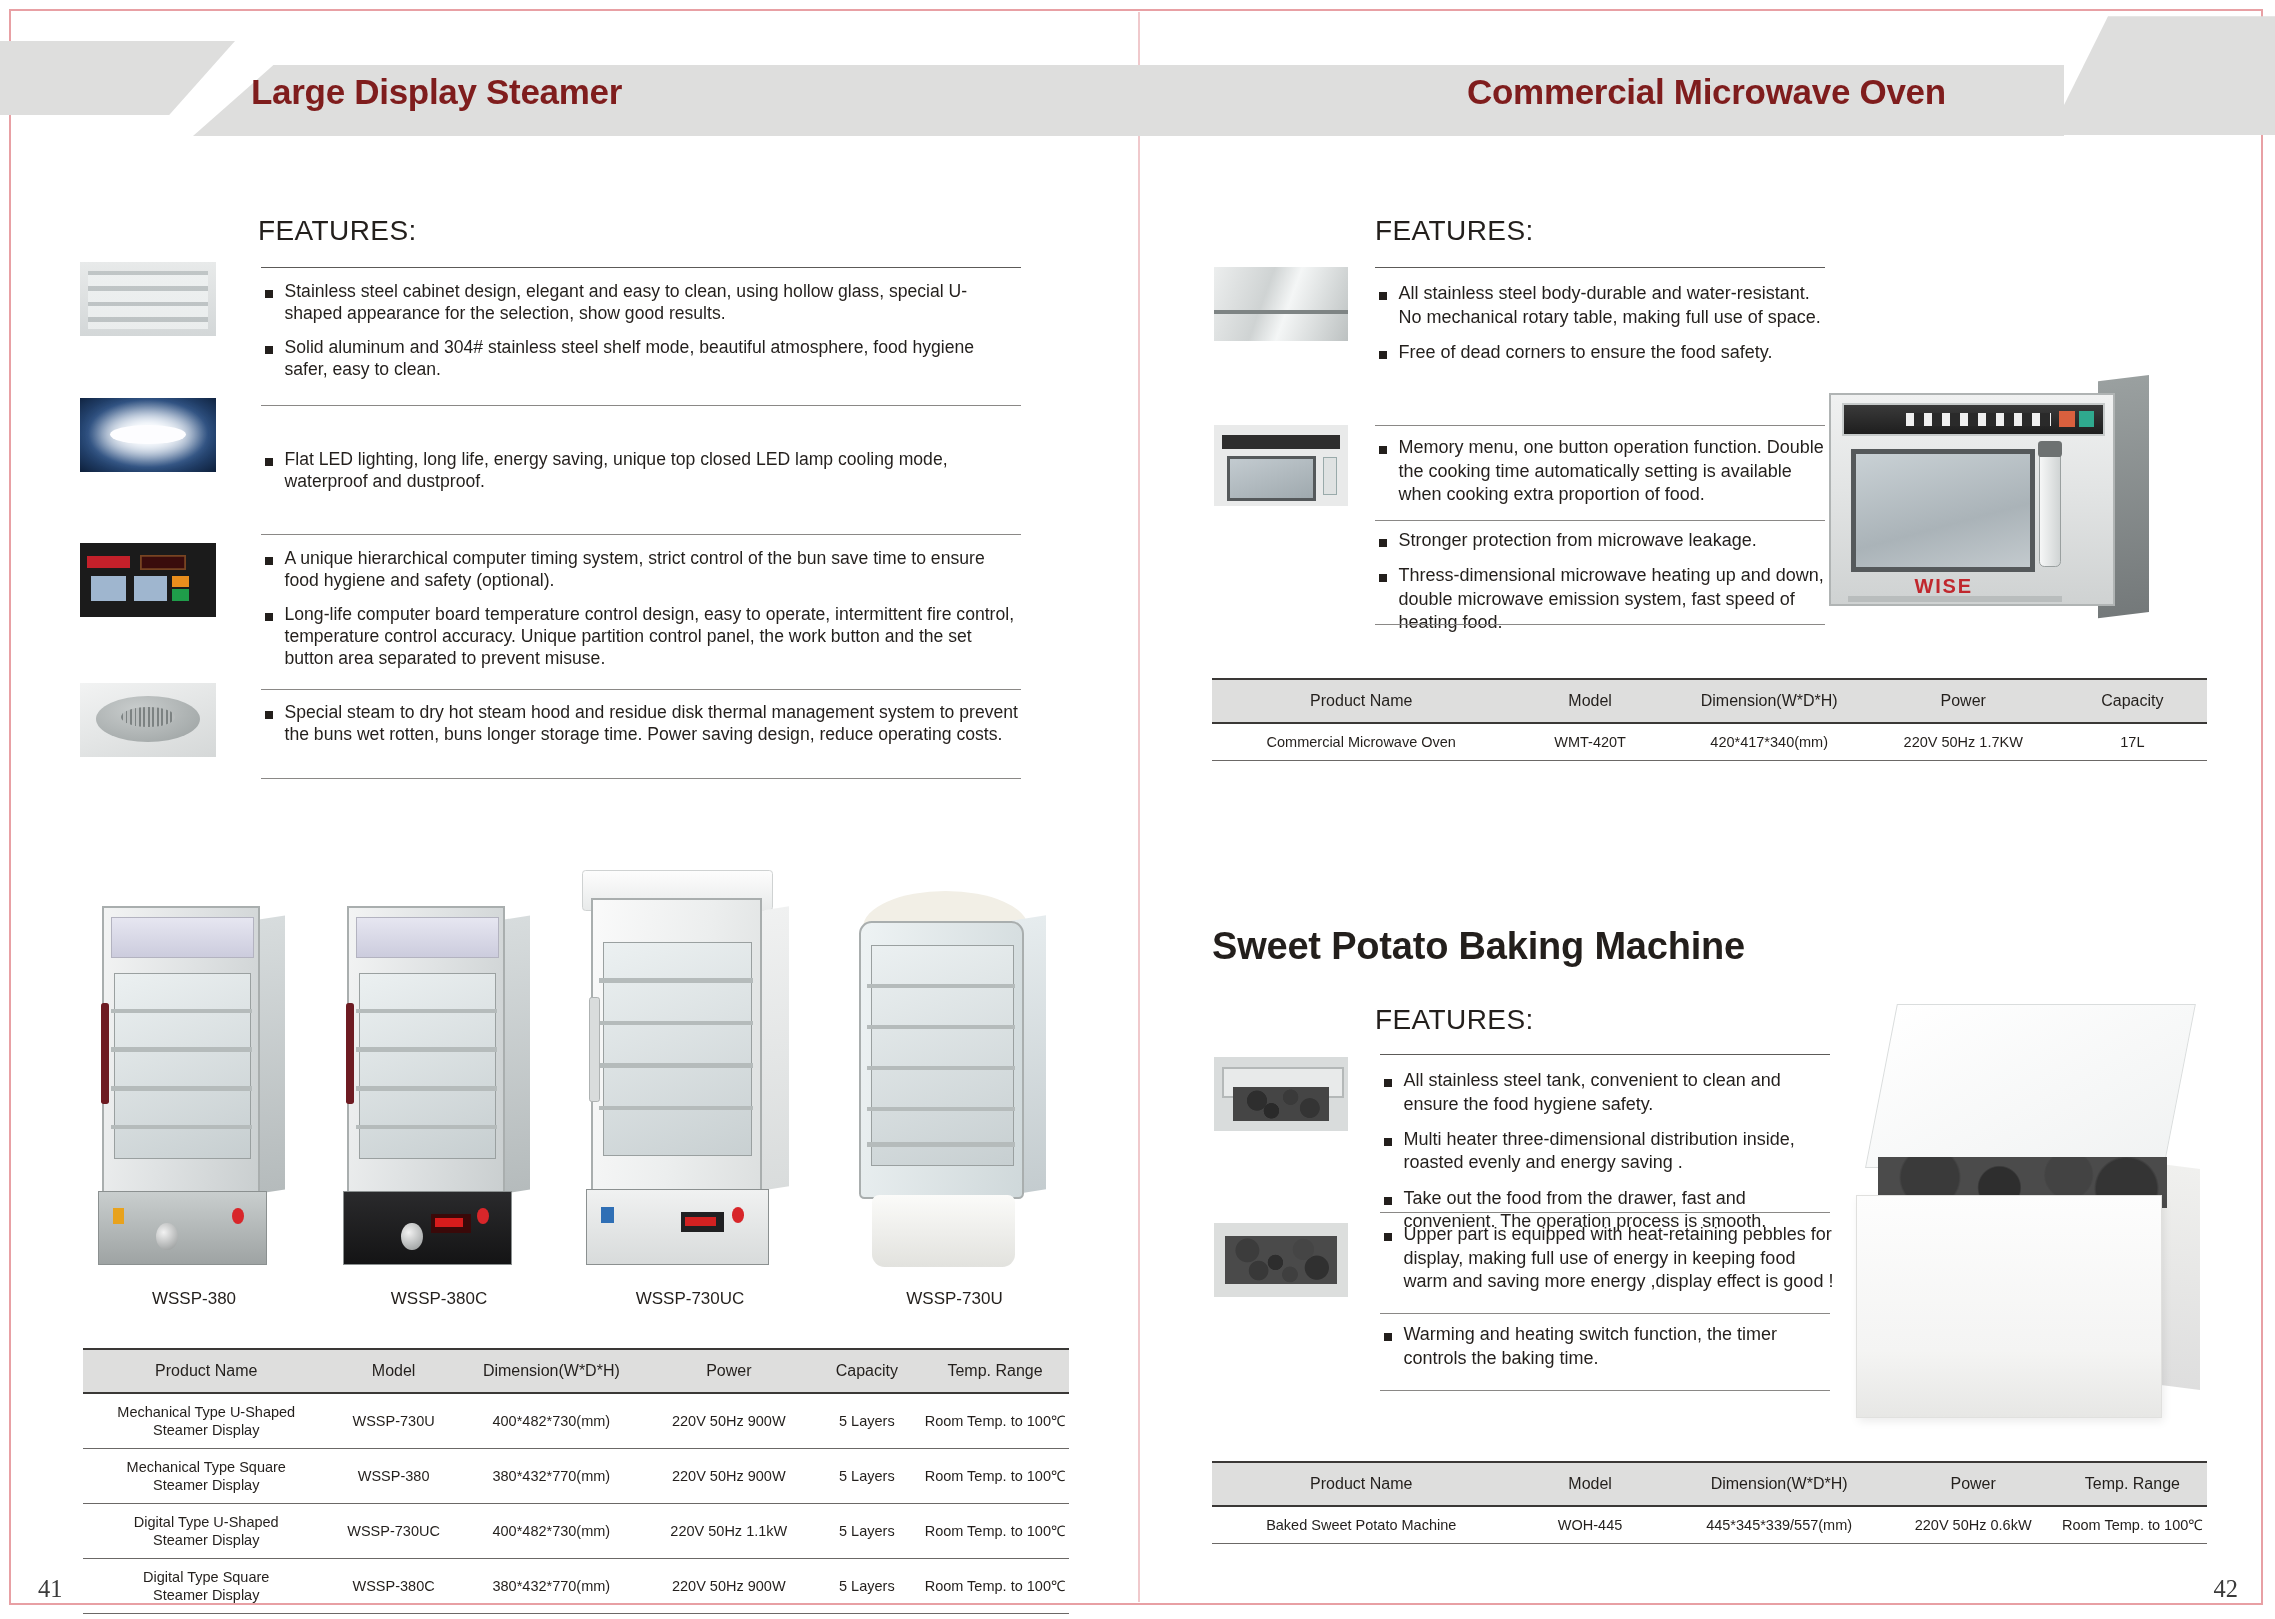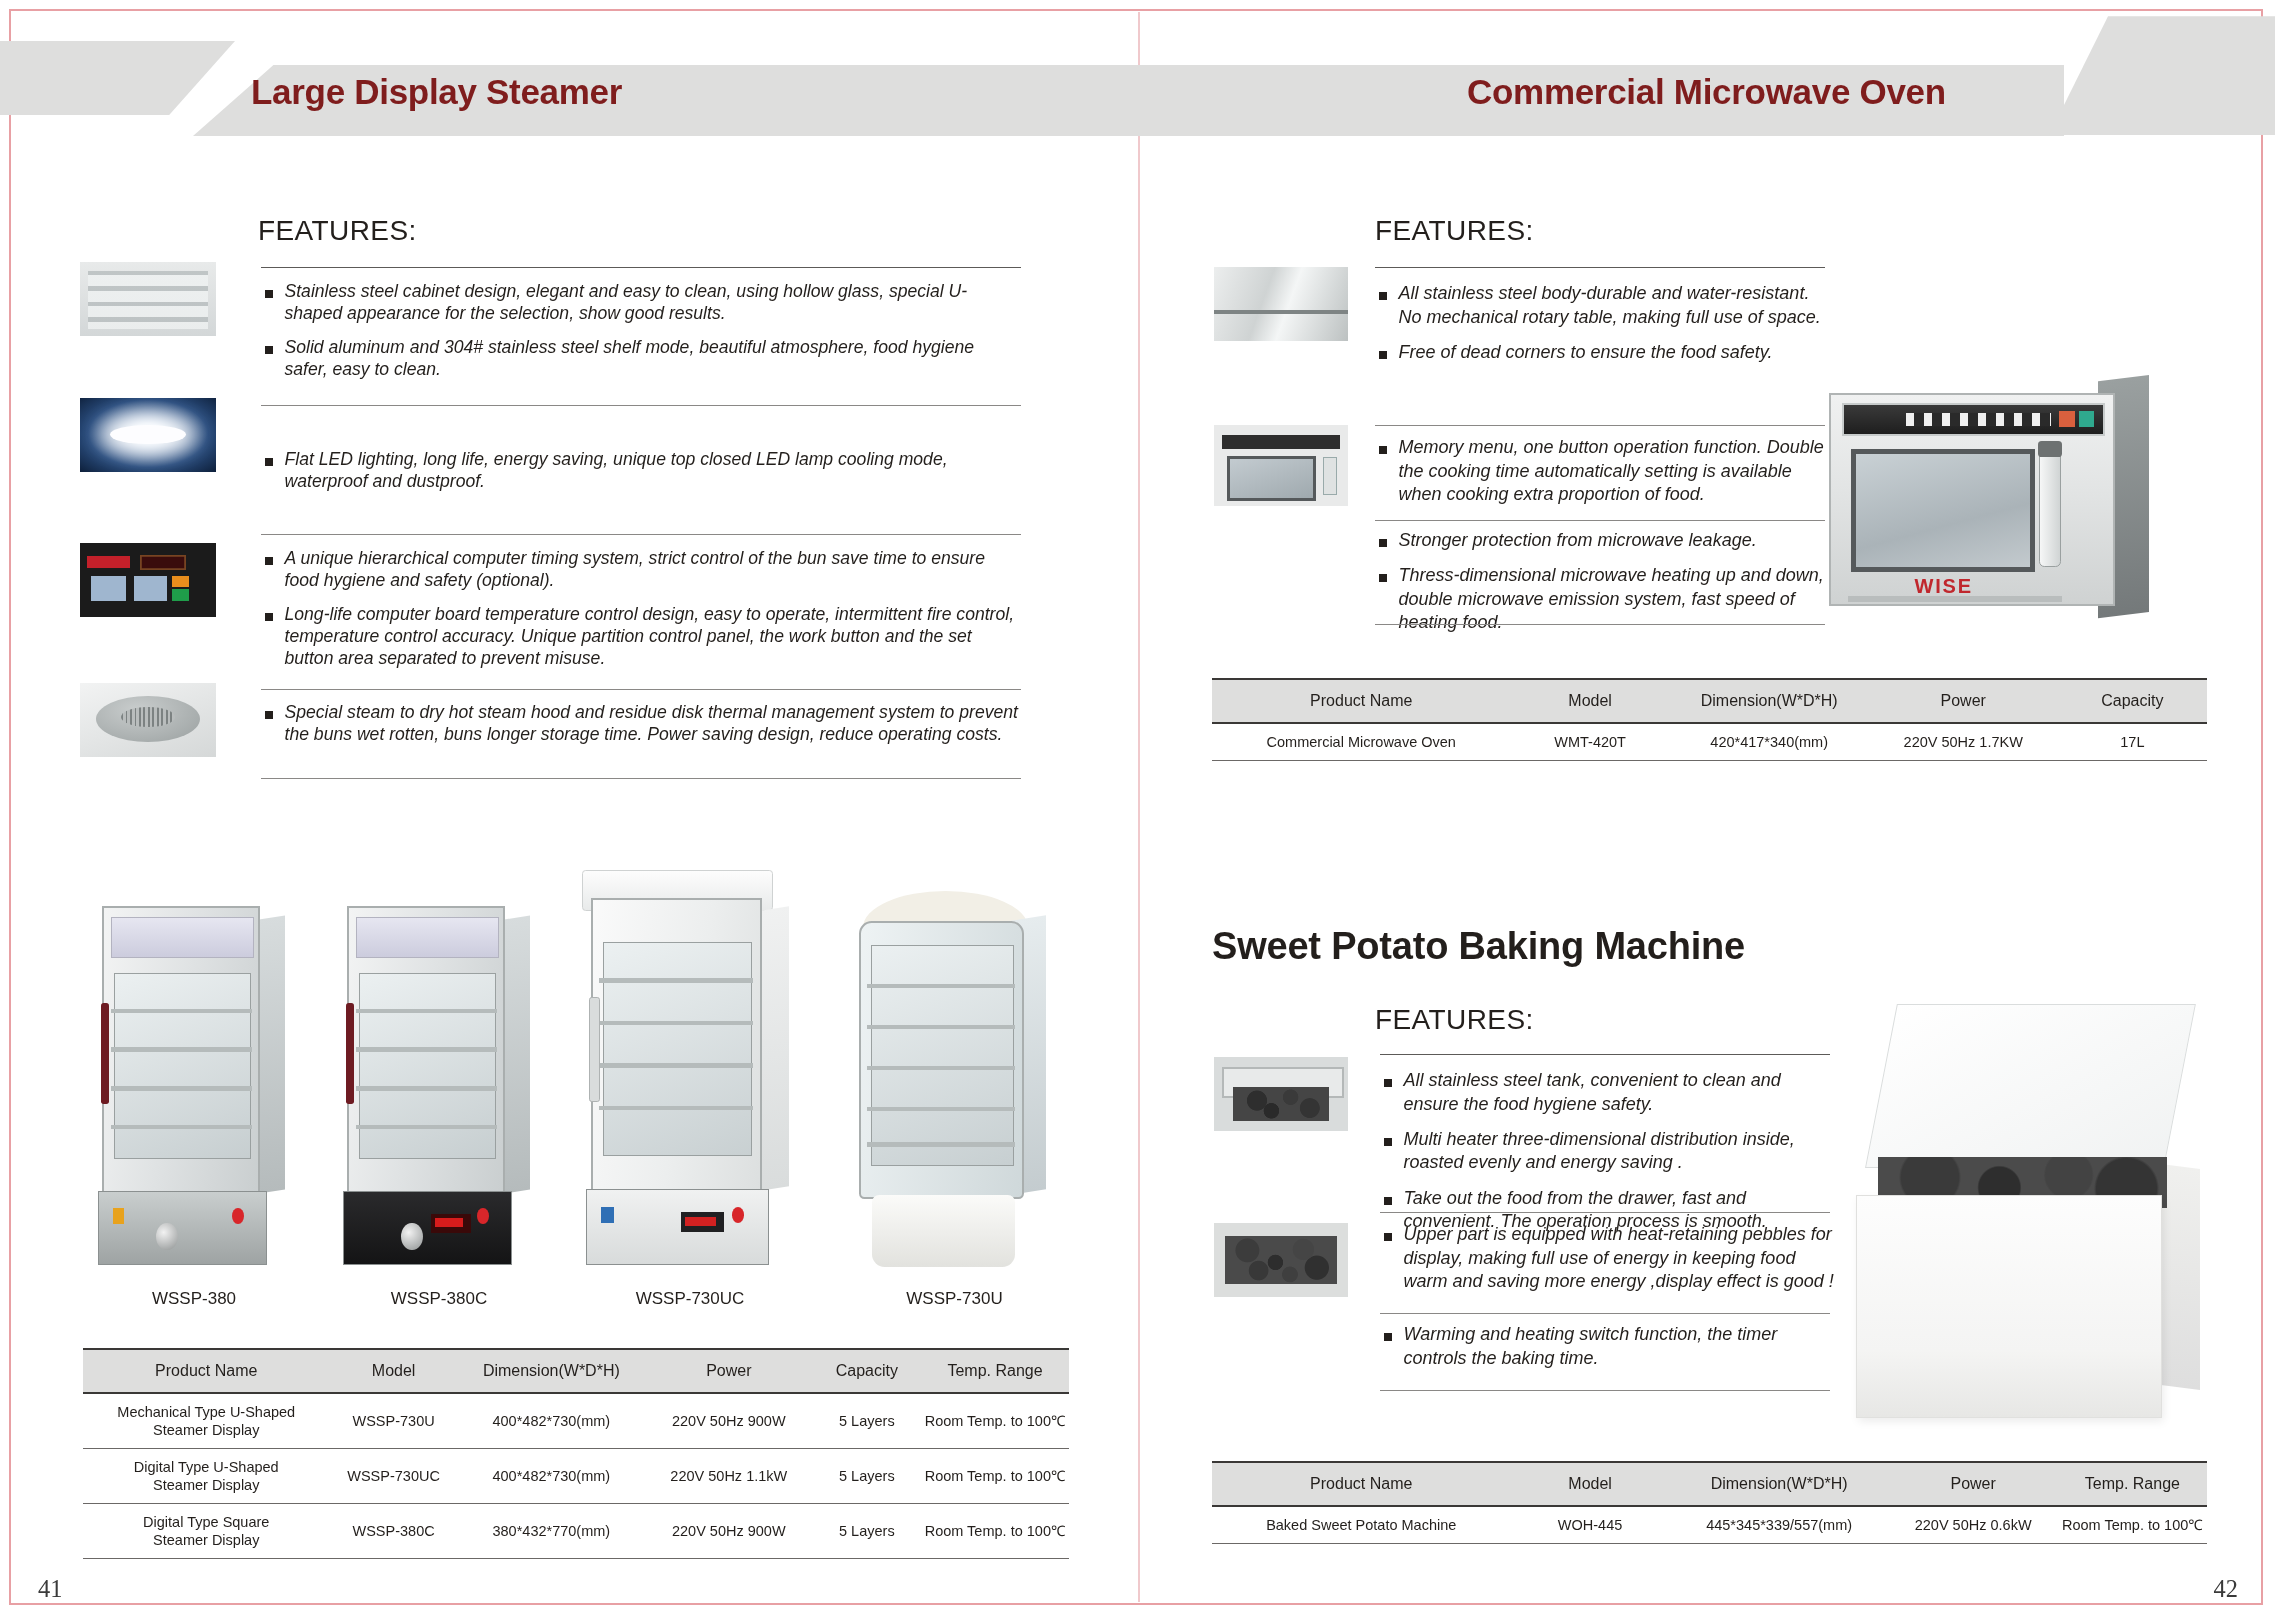--- a/index.html
+++ b/index.html
@@ -25,21 +25,21 @@
   .hdr-title.right{left:1467px;}
 
   
   .col{position:absolute;}
   .features-label{font-size:28px;letter-spacing:0.4px;color:#231f1c;}
   .hr-dark{height:0;border-top:1.8px solid #5c5a58;}
   .hr-thin{height:0;border-top:1.8px solid #8a8886;}
 
   
   ul.feat{list-style:none;margin:0;padding:0;}
-  ul.feat li{position:relative;padding-left:23.5px;margin:0 0 11.8px 0;font-style:italic;}
+  ul.feat li{position:relative;padding-left:23.5px;margin:0 0 11.8px 0;}
   ul.feat li:before{content:"";position:absolute;left:3.6px;top:10px;width:8.1px;height:8.1px;background:#231f1c;}
   ul.feat.cond li{font-size:17.6px;line-height:22px;font-family:"Liberation Sans",sans-serif;
       transform-origin:left top;}
   ul.feat.wide li{font-size:18px;line-height:23.5px;}
 
   
   .thumb{position:absolute;overflow:hidden;background:#cfcfcf;}
   .th-shelves{background:linear-gradient(180deg,#e8eaea 0%,#d3d7d8 100%);}
   .th-shelves:before{content:"";position:absolute;left:6%;right:6%;top:12%;bottom:10%;
      background:repeating-linear-gradient(180deg,#b9bfc0 0 4.5px,#eef1f1 4.5px 15.4px);opacity:.85;}
@@ -330,20 +330,28 @@
     <tbody>
       <tr>
         <td class="pname">Mechanical Type U-Shaped<br>Steamer Display</td>
         <td>WSSP-730U</td>
         <td>400*482*730(mm)</td>
         <td>220V  50Hz  900W</td>
         <td>5 Layers</td>
         <td>Room Temp.  to  100℃</td>
       </tr>
       <tr>
+        <td class="pname">Mechanical Type Square<br>Steamer Display</td>
+        <td>WSSP-380</td>
+        <td>380*432*770(mm)</td>
+        <td>220V  50Hz  900W</td>
+        <td>5 Layers</td>
+        <td>Room Temp.  to  100℃</td>
+      </tr>
+      <tr>
         <td class="pname">Digital Type U-Shaped<br>Steamer Display</td>
         <td>WSSP-730UC</td>
         <td>400*482*730(mm)</td>
         <td>220V  50Hz  1.1kW</td>
         <td>5 Layers</td>
         <td>Room Temp. to 100℃</td>
       </tr>
       <tr>
         <td class="pname">Digital Type Square<br>Steamer Display</td>
         <td>WSSP-380C</td>

